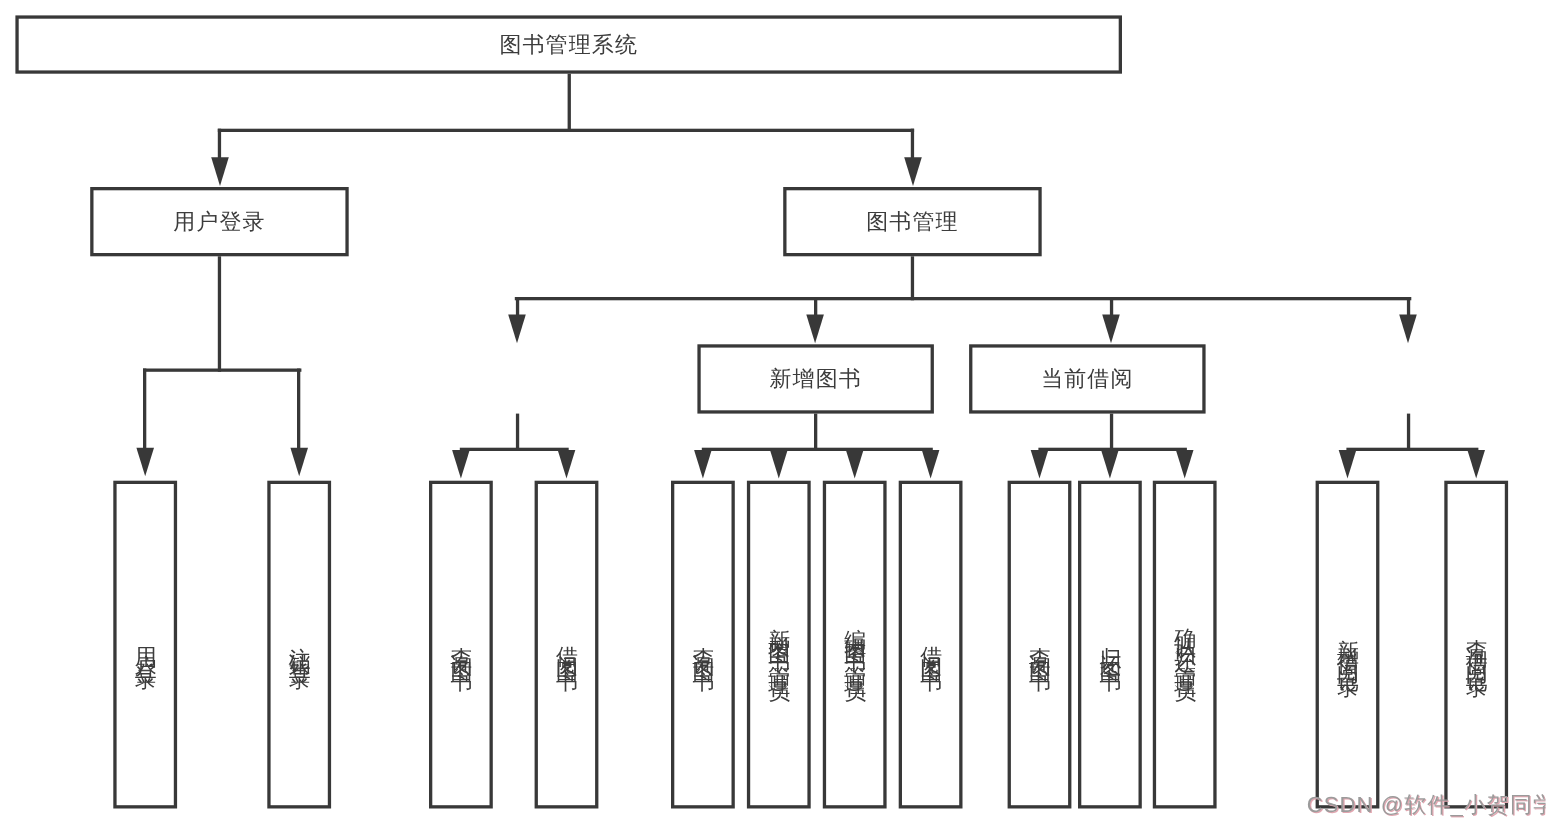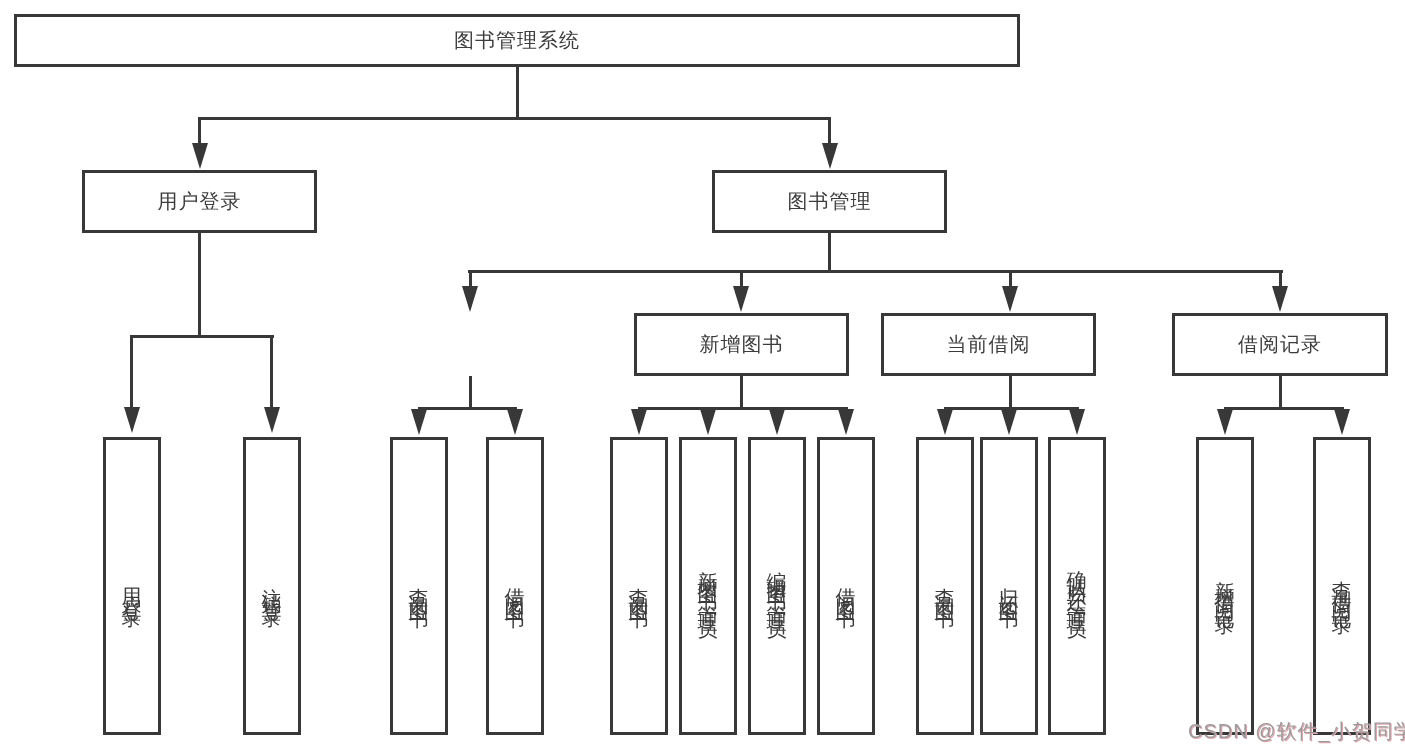--- a/index.html
+++ b/index.html
@@ -83,23 +83,20 @@
   <div class="arr" style="left:733px;top:286px"></div>
   <div class="arr" style="left:1002px;top:286px"></div>
   <div class="arr" style="left:1272px;top:286px"></div>
 
   <div class="box" style="left:634px;top:313px;width:215px;height:63px">
     <span>新增图书</span>
   </div>
   <div class="box" style="left:881px;top:313px;width:215px;height:63px">
     <span>当前借阅</span>
   </div>
-  <div class="box" style="left:1172px;top:313px;width:216px;height:63px">
-    <span>借阅记录</span>
-  </div>
 
   <div class="vline" style="left:469px;top:376px;height:34px"></div>
   <div class="hline" style="left:418px;top:407px;width:99px"></div>
   <div class="arr" style="left:411px;top:409px"></div>
   <div class="arr" style="left:507px;top:409px"></div>
 
   <div class="vline" style="left:740px;top:376px;height:34px"></div>
   <div class="hline" style="left:638px;top:407px;width:210px"></div>
   <div class="arr" style="left:631px;top:409px"></div>
   <div class="arr" style="left:700px;top:409px"></div>

